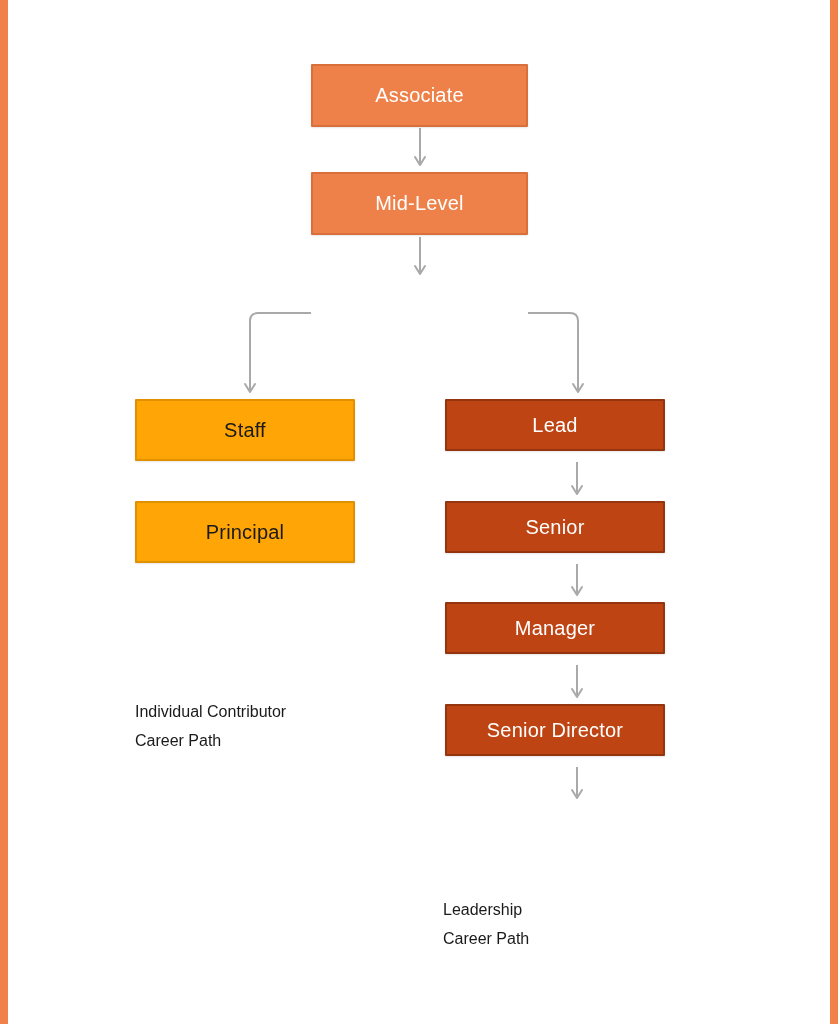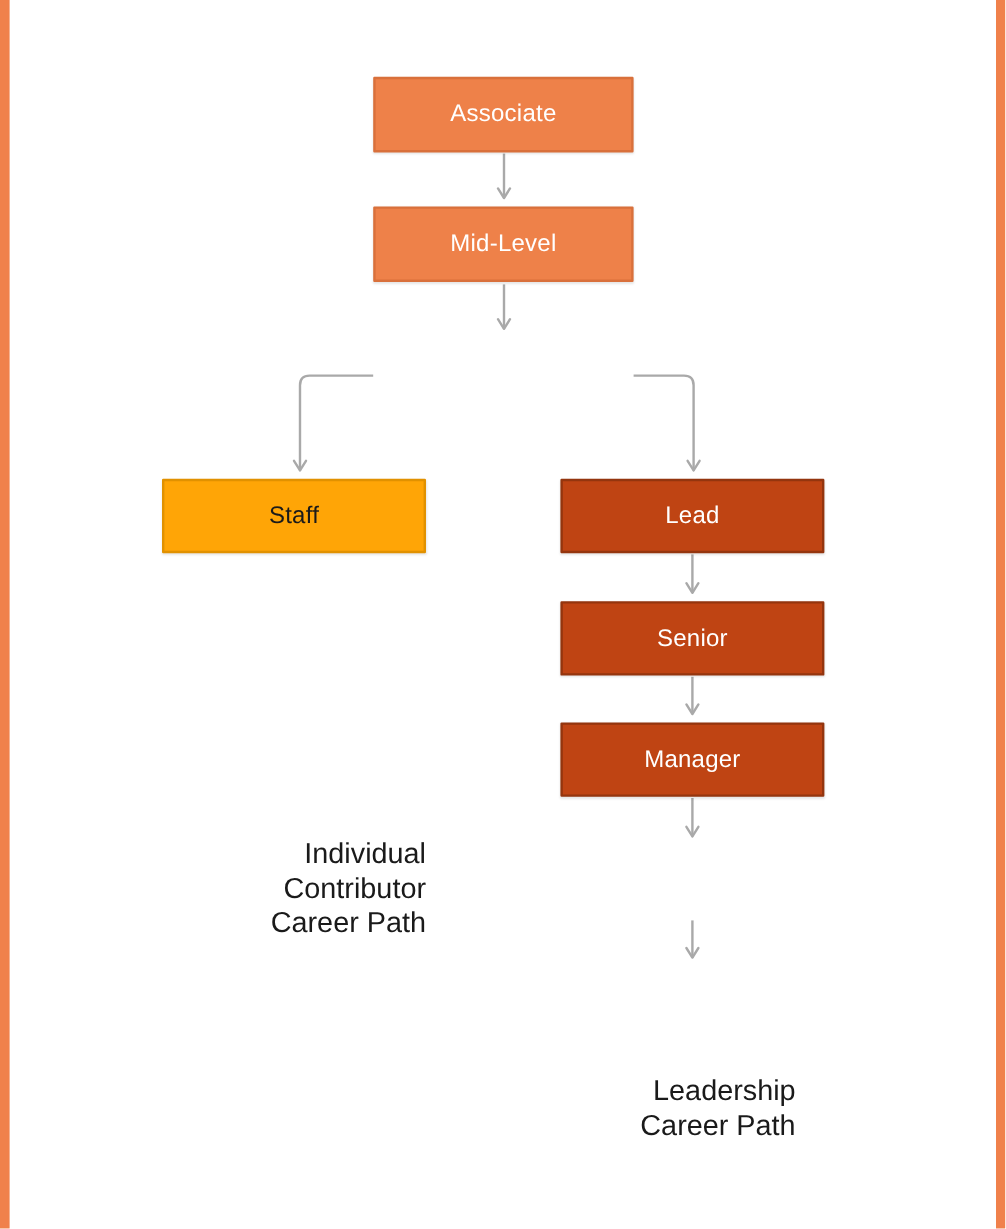--- a/index.html
+++ b/index.html
@@ -59,30 +59,30 @@
     color: var(--ic-text, #1A1A1A);
     left: 135px;
     width: 220px;
     height: 62px;
     text-align: right;
   }
   .node.lead {
     background: var(--lead-fill, #BF4413);
     border-color: var(--lead-border, #94350E);
     color: var(--lead-text, #ffffff);
-    left: 467px;
+    left: 445px;
     width: 220px;
-    height: 62px;
+    height: 52px;
   }
 
   .caption {
     position: absolute;
     width: 220px;
-    text-align: right;
-    font-size: 24px;
+    text-align: left;
+    font-size: 16px;
     line-height: 29px;
     color: var(--caption-color, #1A1A1A);
   }
   .caption.ic-caption { left: 135px; top: 697px; }
   .caption.lead-caption { left: 443px; top: 895px; }
 </style>
 </head>
 <body>
 
 <div class="canvas" style="--page-bg: #FFFFFF; --frame-color: #F0814B; --core-fill: #EE8149; --core-border: #D9703B; --core-text: #FFFFFF; --ic-fill: #FFA506; --ic-border: #E19100; --ic-text: #1A1A1A; --lead-fill: #BF4413; --lead-border: #94350E; --lead-text: #FFFFFF; --caption-color: #1A1A1A;">
@@ -111,29 +111,35 @@
   <div class="node core" style="top:64px">
     <span>Associate</span>
   </div>
   <div class="node core" style="top:172px">
     <span>Mid-Level</span>
   </div>
 
   <div class="node ic" style="top:399px">
     <span>Staff</span>
   </div>
+  <div class="node ic" style="top:501px">
+    <span>Principal</span>
+  </div>
 
   <div class="node lead" style="top:399px">
     <span>Lead</span>
   </div>
   <div class="node lead" style="top:501px">
     <span>Senior</span>
   </div>
   <div class="node lead" style="top:602px">
     <span>Manager</span>
+  </div>
+  <div class="node lead" style="top:704px">
+    <span>Senior Director</span>
   </div>
 
   <div class="caption ic-caption">
     <div>Individual Contributor</div>
     <div>Career Path</div>
   </div>
   <div class="caption lead-caption">
     <div>Leadership</div>
     <div>Career Path</div>
   </div>

